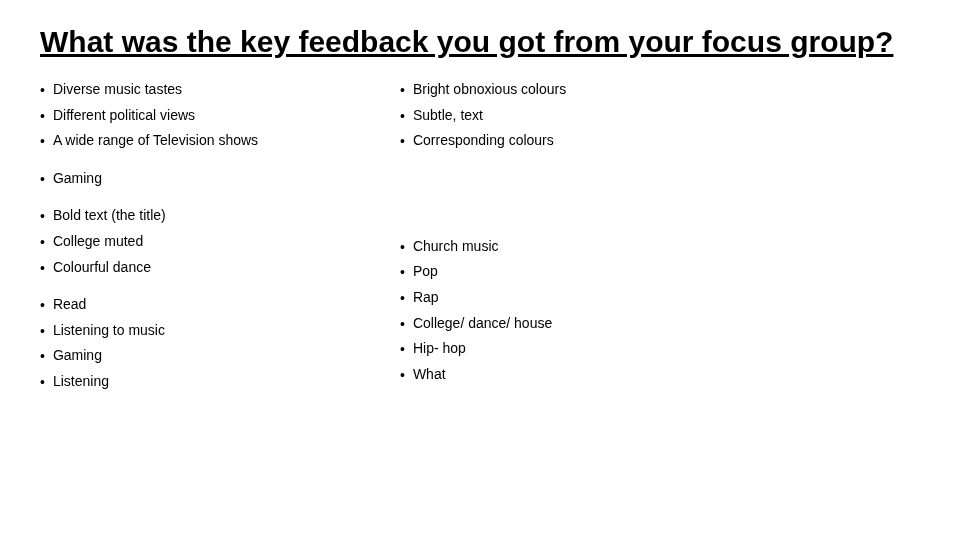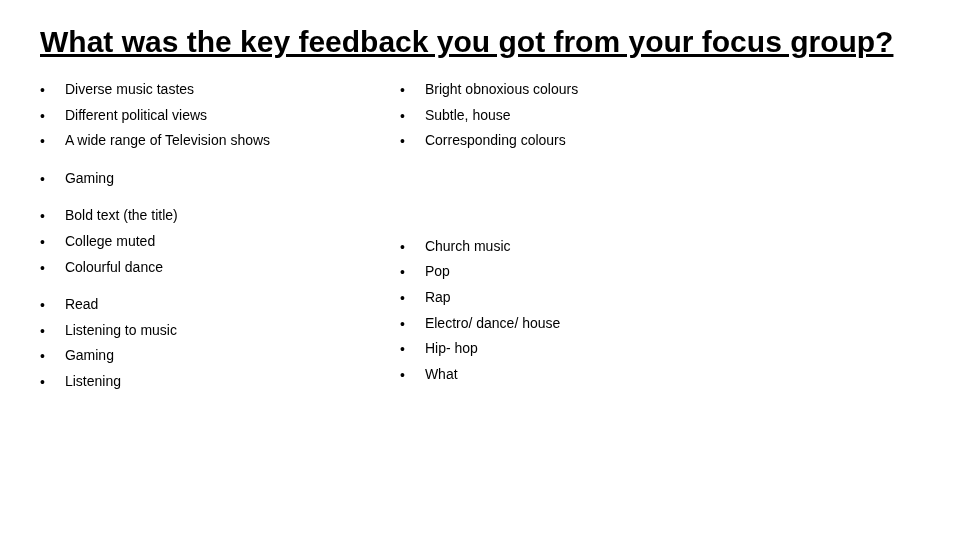--- a/index.html
+++ b/index.html
@@ -68,21 +68,20 @@
     }
 
     .bullet-dot {
       margin-right: 8px;
       flex-shrink: 0;
       margin-top: 1px;
     }
 
     .bullet-text {
       flex: 1;
-      margin-left: 12px;
     }
 
     .section-gap {
       margin-bottom: 12px;
     }
   </style>
 </head>
 <body>
 
 <div class="page">
@@ -152,21 +151,21 @@
 
     <div class="right-column">
 
       <div class="bullet-section section-gap" style="margin-bottom: 80px;">
         <div class="bullet-item">
           <span class="bullet-dot">•</span>
           <span class="bullet-text">Bright obnoxious colours</span>
         </div>
         <div class="bullet-item">
           <span class="bullet-dot">•</span>
-          <span class="bullet-text">Subtle, house</span>
+          <span class="bullet-text">Subtle, text</span>
         </div>
         <div class="bullet-item">
           <span class="bullet-dot">•</span>
           <span class="bullet-text">Corresponding colours</span>
         </div>
       </div>
 
       <div class="bullet-section">
         <div class="bullet-item">
           <span class="bullet-dot">•</span>
@@ -175,21 +174,21 @@
         <div class="bullet-item">
           <span class="bullet-dot">•</span>
           <span class="bullet-text">Pop</span>
         </div>
         <div class="bullet-item">
           <span class="bullet-dot">•</span>
           <span class="bullet-text">Rap</span>
         </div>
         <div class="bullet-item">
           <span class="bullet-dot">•</span>
-          <span class="bullet-text">Electro/ dance/ house</span>
+          <span class="bullet-text">College/ dance/ house</span>
         </div>
         <div class="bullet-item">
           <span class="bullet-dot">•</span>
           <span class="bullet-text">Hip- hop</span>
         </div>
         <div class="bullet-item">
           <span class="bullet-dot">•</span>
           <span class="bullet-text">What</span>
         </div>
       </div>

